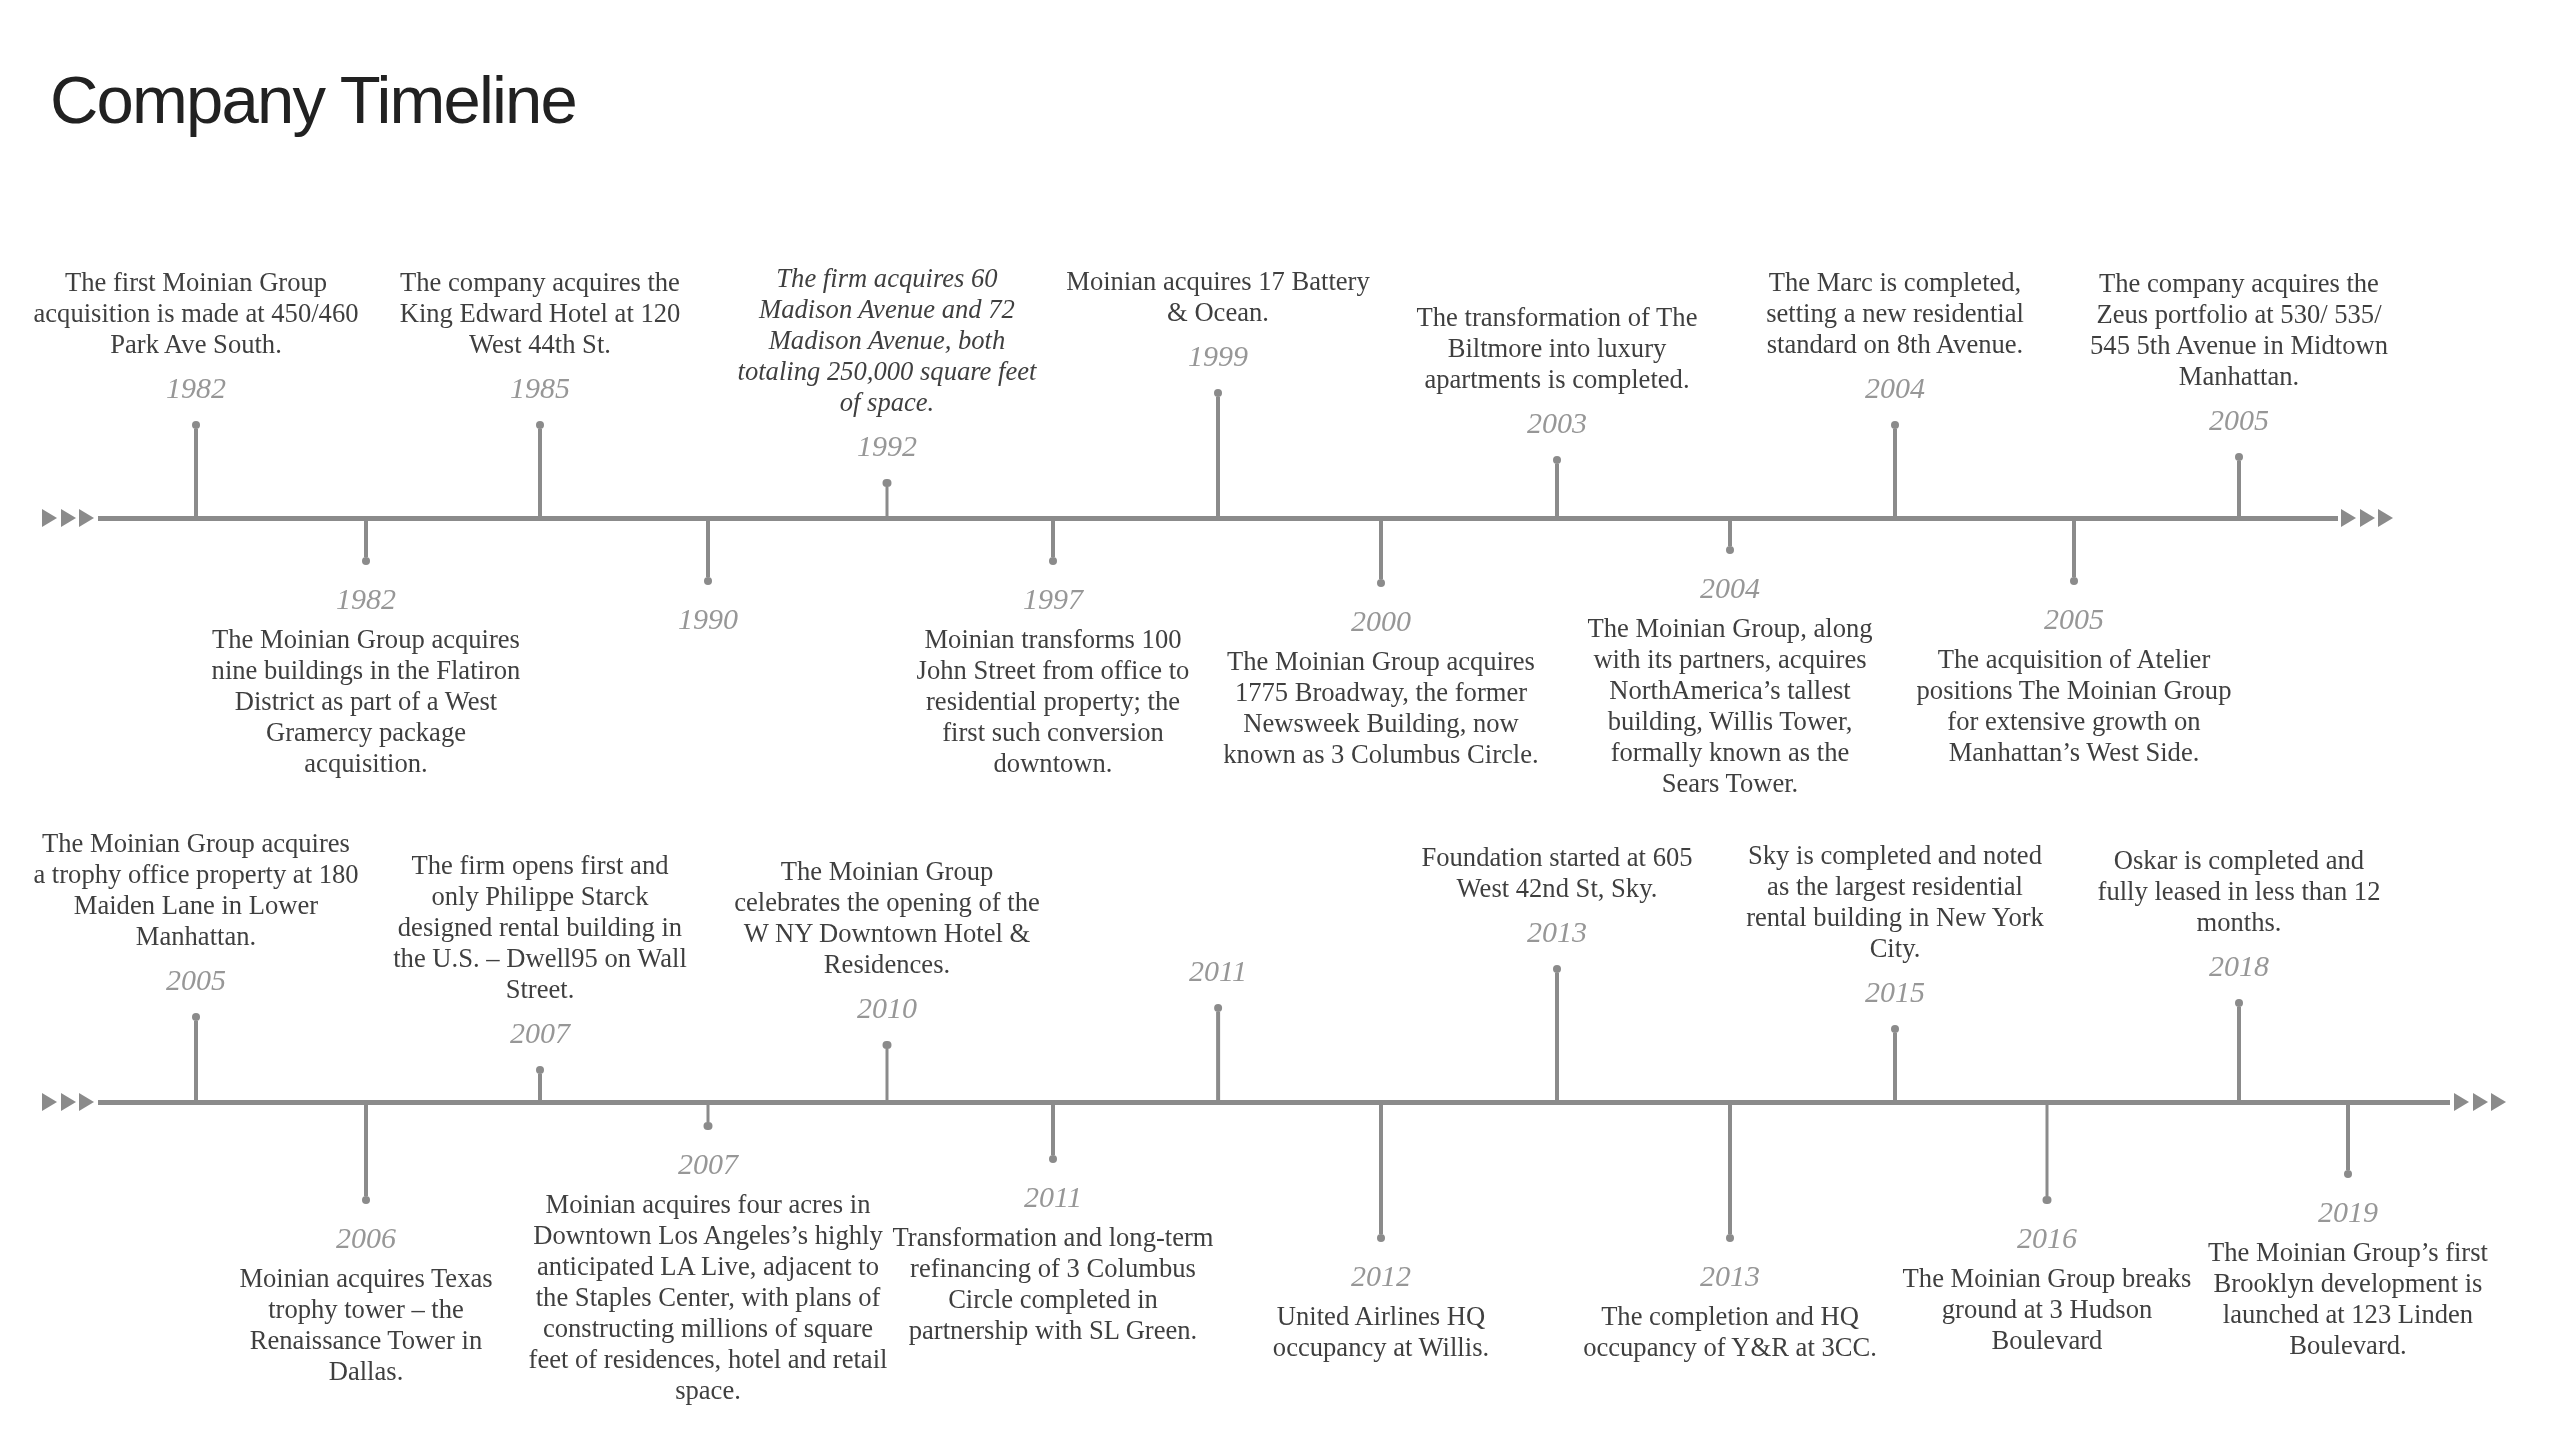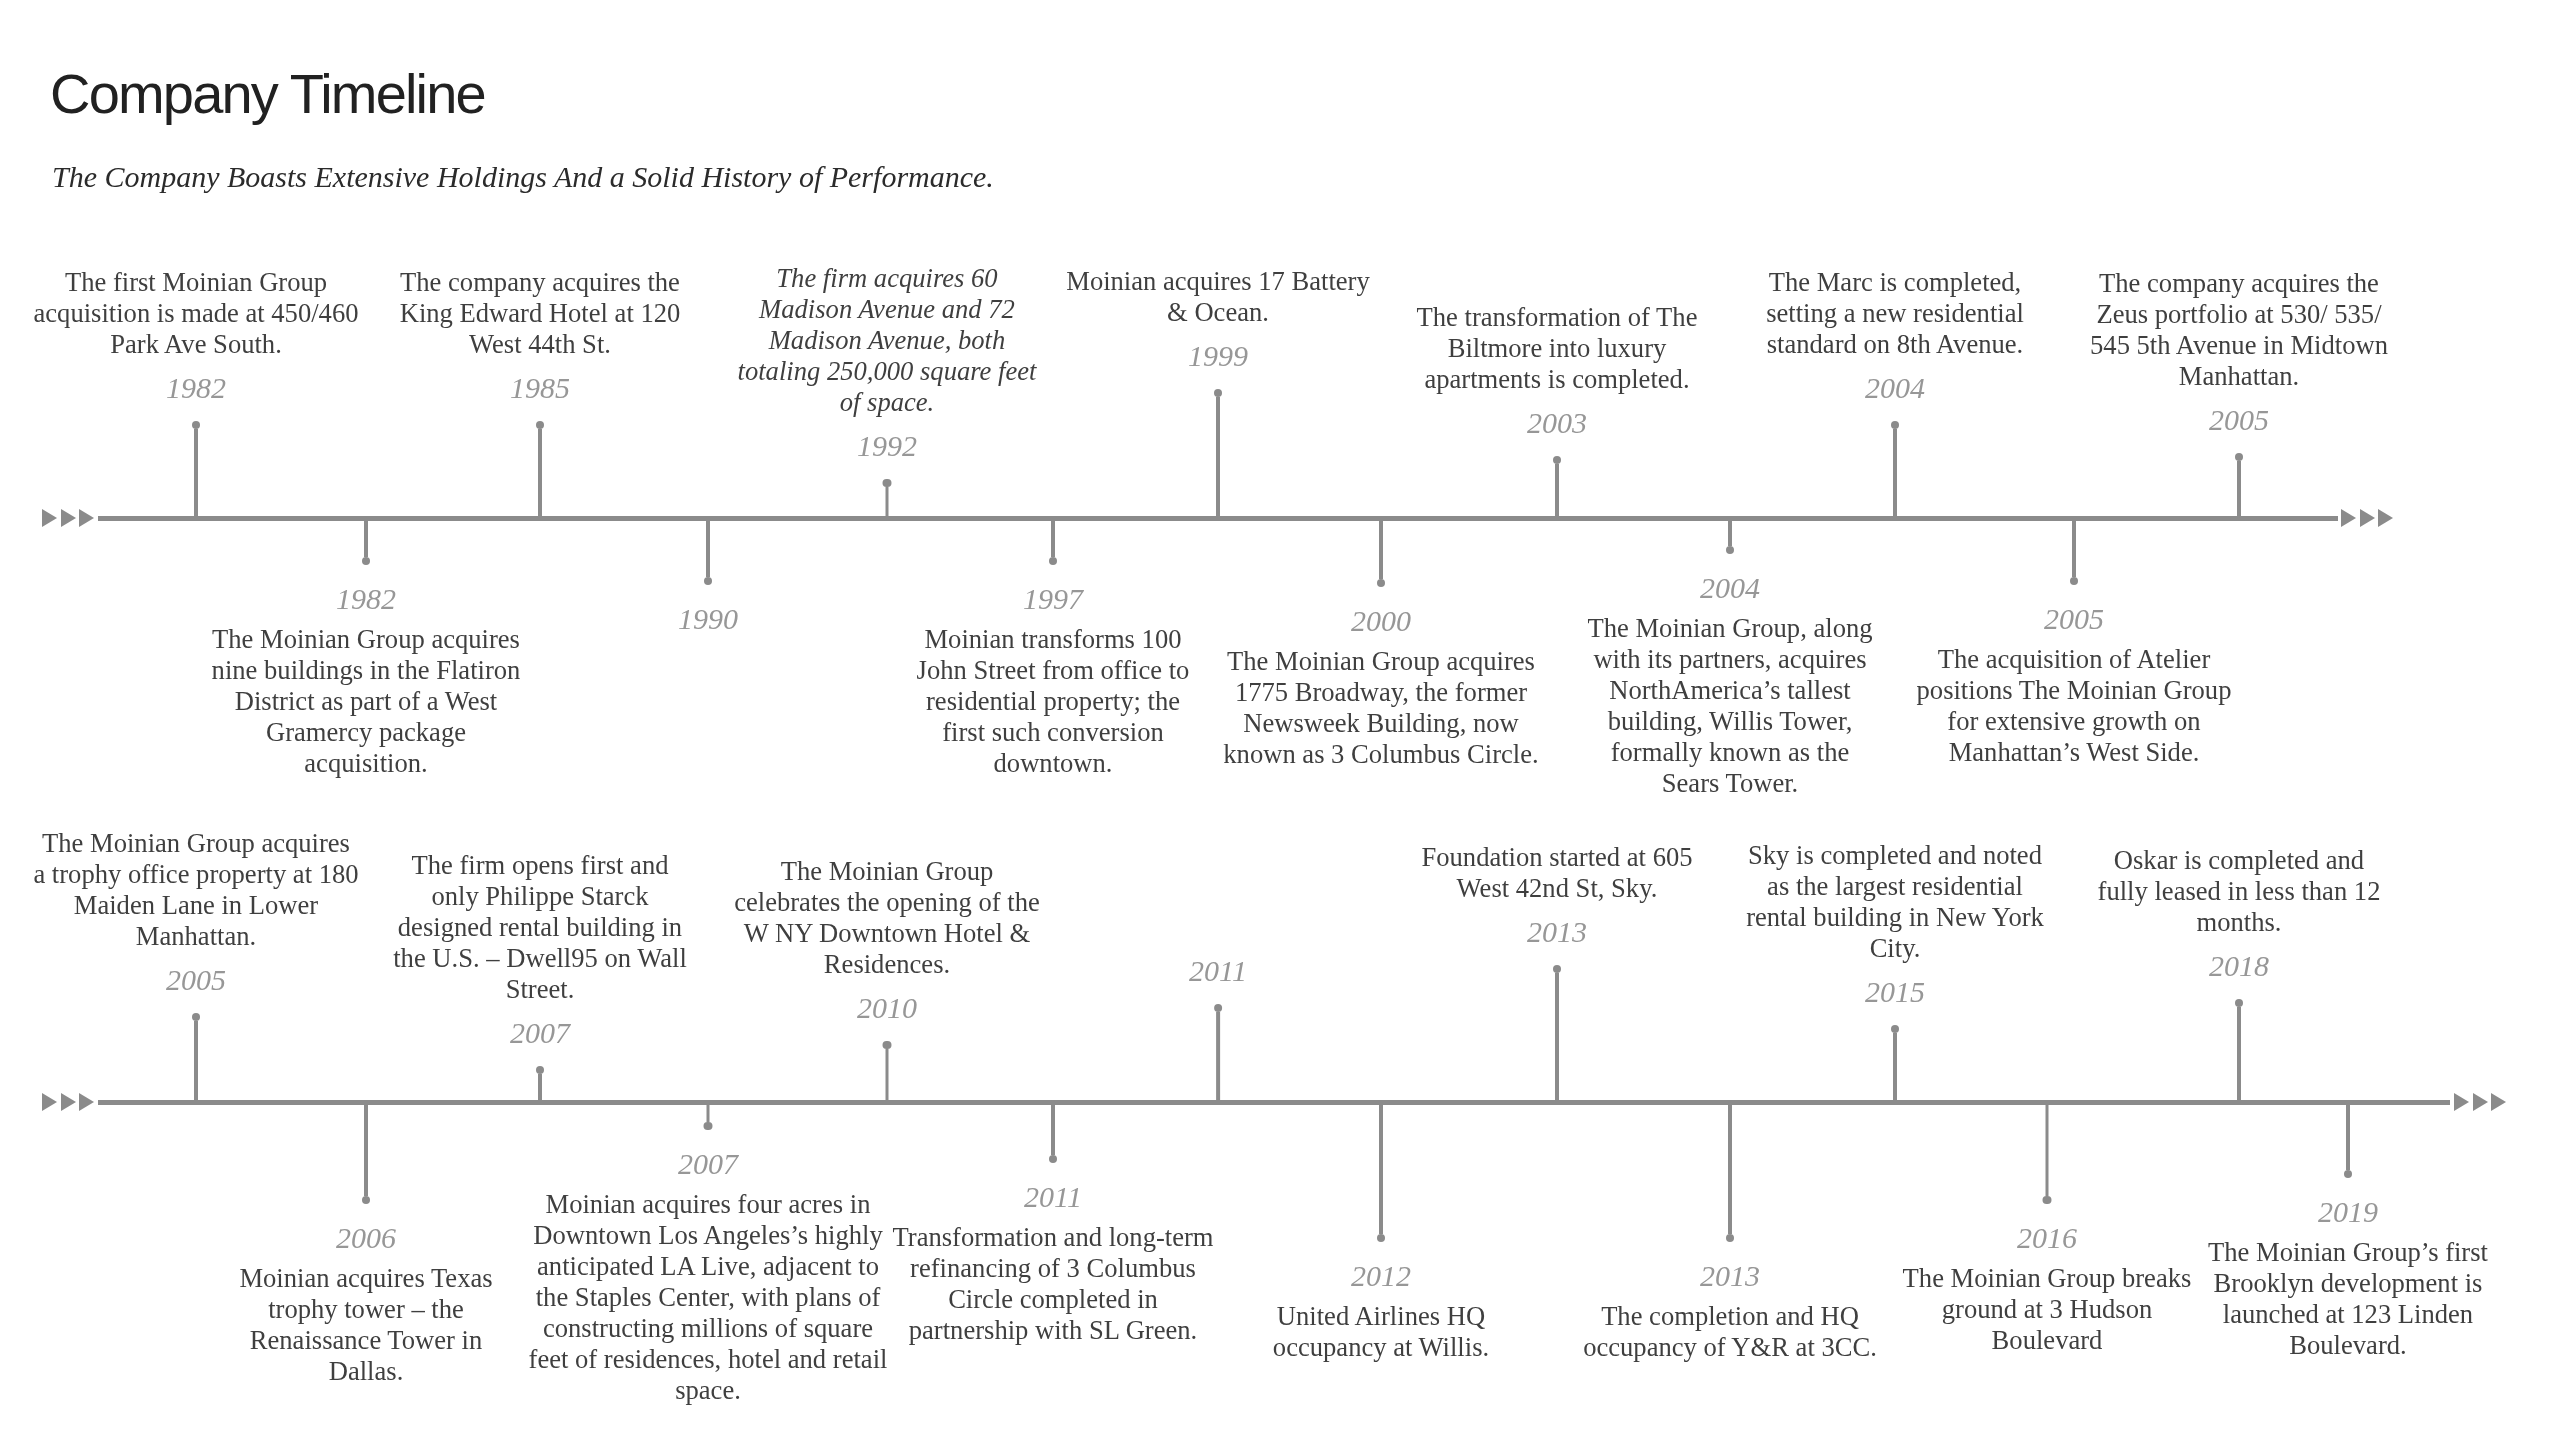--- a/index.html
+++ b/index.html
@@ -13,21 +13,21 @@
   :root{
     --line:#8b8b8b;
     --year:#979797;
     --text:#3f3f3f;
   }
   .title{
     position:absolute;left:50px;top:66px;
     margin:0;
     font-family:"Liberation Sans","DejaVu Sans",sans-serif;
     font-weight:500;
-    font-size:56px;line-height:1.0;
+    font-size:67px;line-height:1.0;
     letter-spacing:-1.8px;
     color:#212121;
   }
   .subtitle{
     position:absolute;left:52px;top:159px;
     font-style:italic;
     font-size:30px;line-height:1.2;
     color:#2b2b2b;
   }
   .timeline{
@@ -77,21 +77,20 @@
   .ev-stem{
     width:3.7px;background:var(--line);
     flex:0 0 auto;
   }
 </style>
 </head>
 <body>
 
 <div class="page">
   <h1 class="title">Company Timeline</h1>
-  <div class="subtitle">The Company Boasts Extensive Holdings And a Solid History of Performance.</div>
   <div class="timeline" id="tl0" style="top: 518px;">
       <div class="axis" style="left: 98px; width: 2240px;"></div>
       <div class="arrows" style="left: 42px;">
         <span class="tri"></span>
         <span class="tri"></span>
         <span class="tri"></span>
       </div>
       <div class="arrows" style="left: 2341px;">
         <span class="tri"></span>
         <span class="tri"></span>

